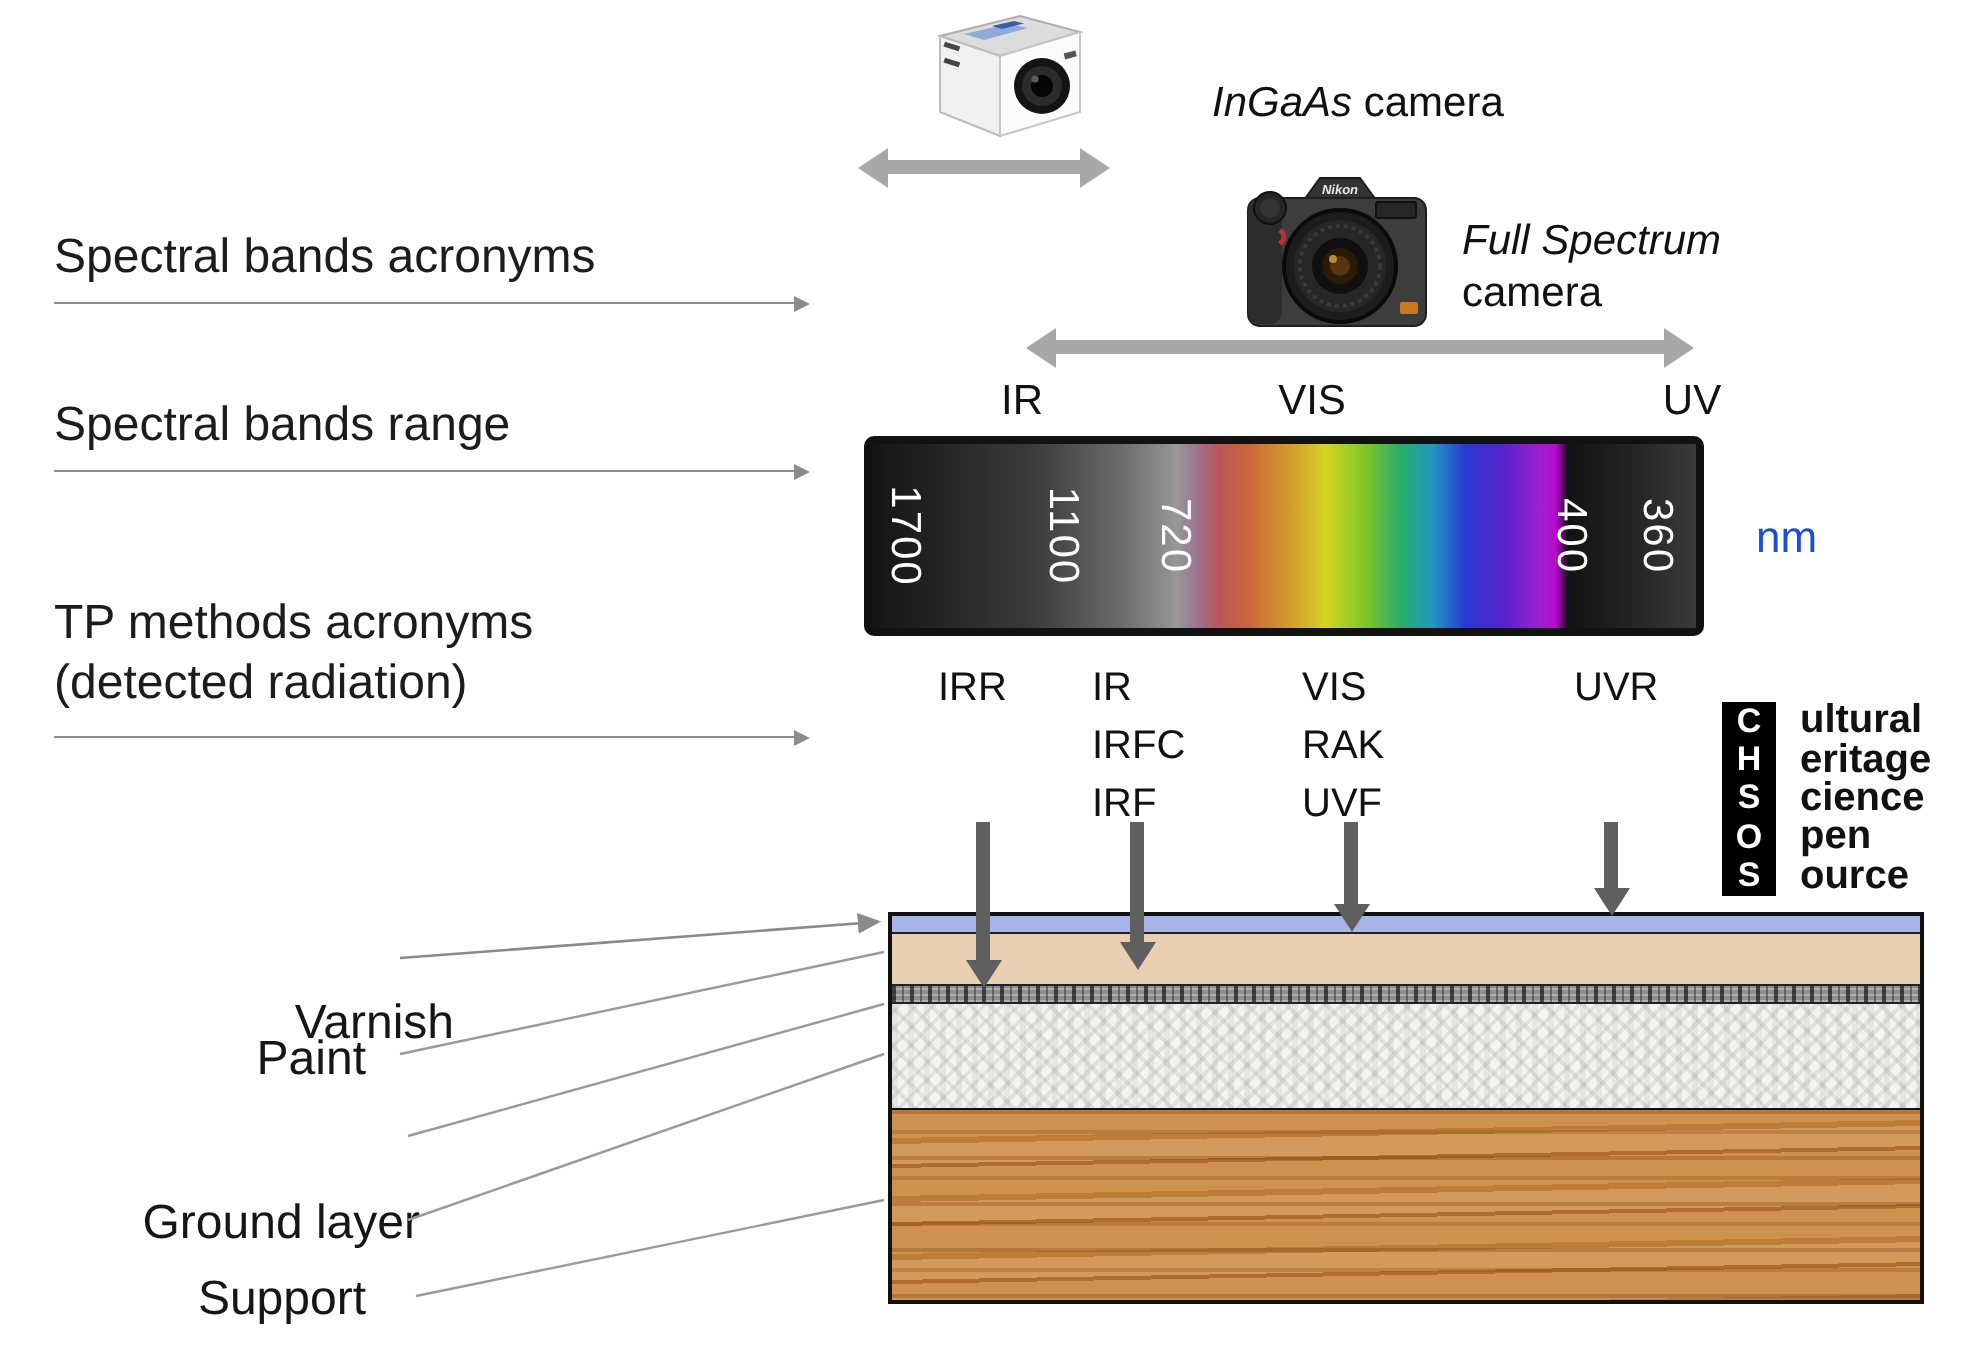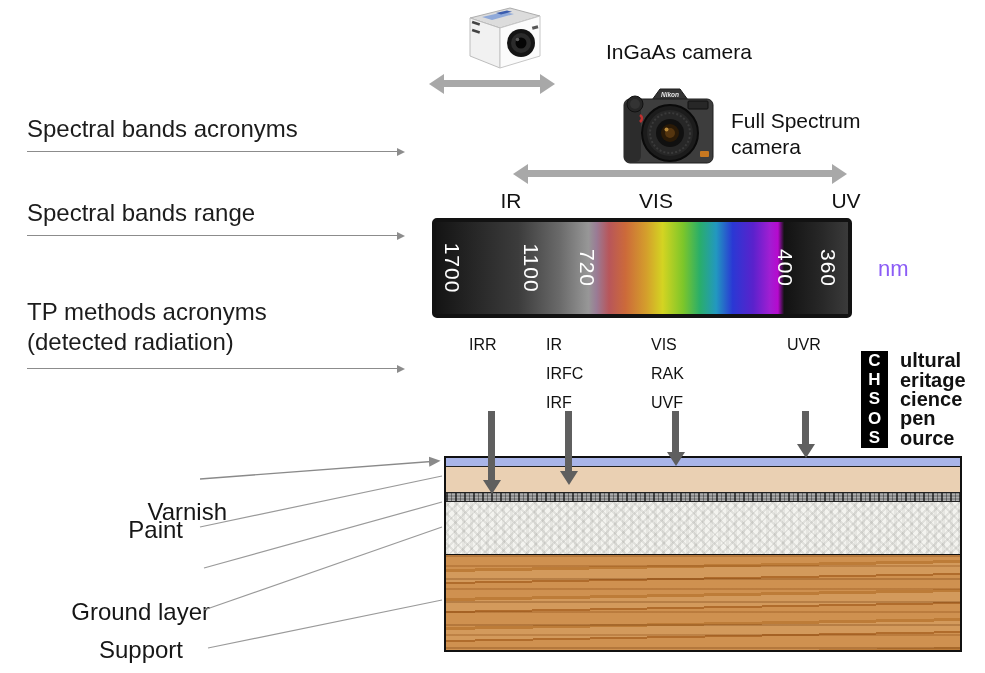--- a/index.html
+++ b/index.html
@@ -17,40 +17,40 @@
 
   
   .dbl-arrow{position:absolute;height:7px;background:#a8a8a8;}
   .dbl-arrow::before{content:"";position:absolute;left:-15px;top:50%;transform:translateY(-50%);
     border-top:10px solid transparent;border-bottom:10px solid transparent;border-right:15px solid #a8a8a8;}
   .dbl-arrow::after{content:"";position:absolute;right:-15px;top:50%;transform:translateY(-50%);
     border-top:10px solid transparent;border-bottom:10px solid transparent;border-left:15px solid #a8a8a8;}
 
   
   .cam-label{font-size:21px;line-height:26px;color:#111;}
-  .ital{}
+  .ital{font-style:italic;}
 
   
   .band-label{position:absolute;top:189px;font-size:21px;transform:translateX(-50%);color:#111;}
 
   
   .spectrum{left:432px;top:218px;width:412px;height:92px;border:4px solid #121212;border-radius:5px;}
   .spectrum-grad{position:absolute;inset:0;
     background:linear-gradient(90deg,
       #141414 0%, #3c3c3c 20%, #6a6a6a 30%, #979797 37%,
       #9a7b95 39%, #b8565a 42%, #cc6a3a 46%, #d49e2c 51%,
       #d4d422 55%, #7cc62a 60%, #2aae6a 64%, #2298c0 68%,
       #2a38d4 72%, #5a22cc 77%, #a01ed2 81%, #b60ace 83%,
       #121212 84.5%, #262626 93%, #3a3a3a 100%);}
   .tick{position:absolute;top:50%;transform:translate(-50%,-50%) rotate(90deg);
     color:#fff;font-size:21px;letter-spacing:1px;white-space:nowrap;}
-  .nm{left:878px;top:256px;font-size:22px;color:#8b5cf6;}
-
-  
-  .tp-col{position:absolute;top:330px;font-size:16px;line-height:29px;color:#111;}
+  .nm{left:878px;top:256px;font-size:22px;color:#1d4ed8;}
+
+  
+  .tp-col{position:absolute;top:330px;font-size:20px;line-height:29px;color:#111;}
 
   
   .logo{left:861px;top:351px;}
   .logo-row{display:flex;height:19.4px;}
   .logo-letter{width:27px;background:#000;color:#fff;font-weight:bold;font-size:17px;
     display:flex;align-items:center;justify-content:center;}
   .logo-word{font-weight:bold;font-size:20px;color:#111;display:flex;align-items:center;padding-left:12px;white-space:nowrap;}
 
   
   .darrow{position:absolute;width:7px;background:#5f5f5f;z-index:6;}

